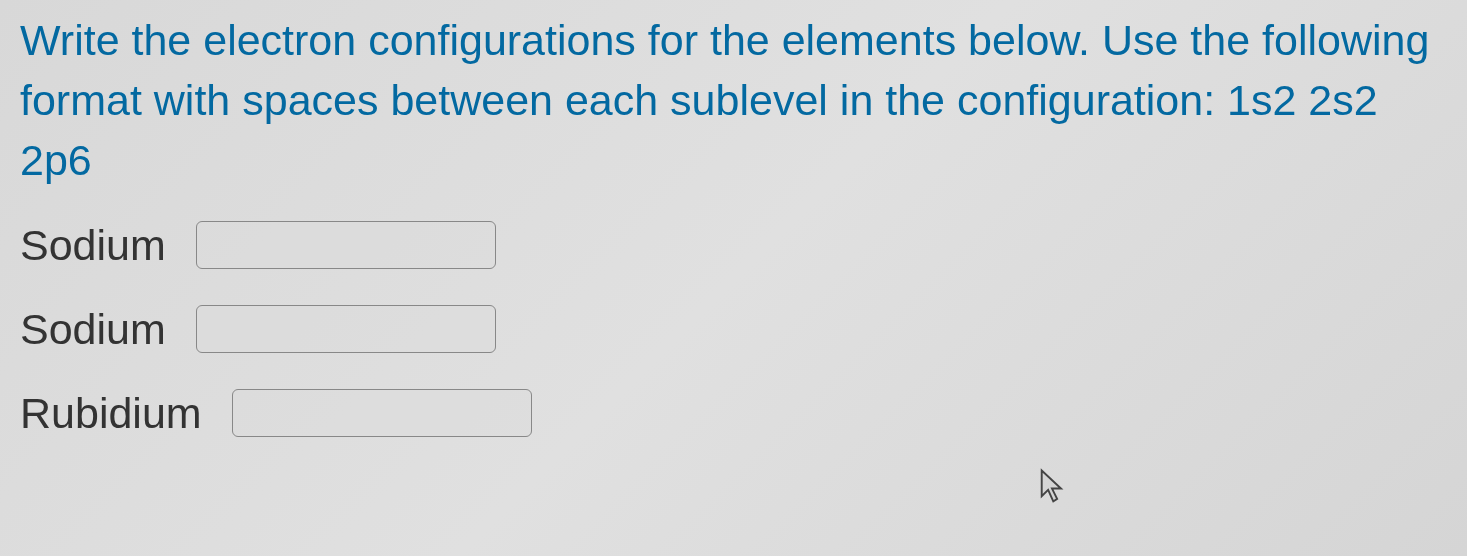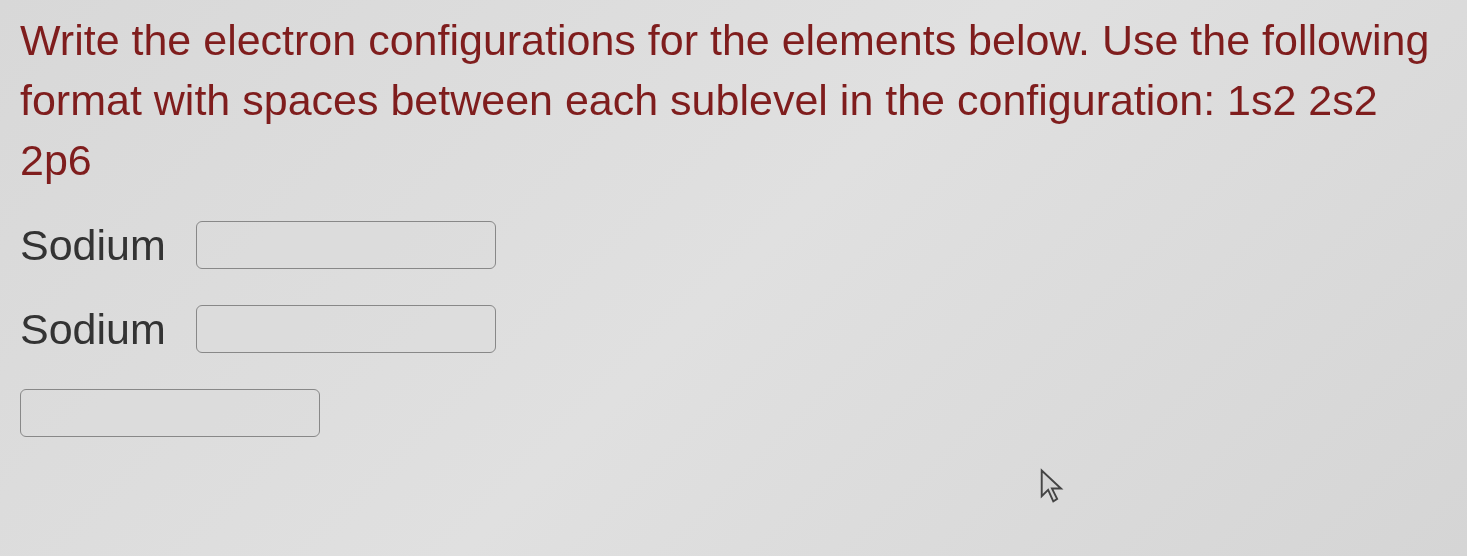--- a/index.html
+++ b/index.html
@@ -12,21 +12,21 @@
       height: 556px;
       background: linear-gradient(135deg, #d8d8d8 0%, #e0e0e0 50%, #d5d5d5 100%);
       font-family: Arial, Helvetica, sans-serif;
       color: #2a2a2a;
       padding: 10px 20px 20px 20px;
       position: relative;
     }
     .question-text {
       font-size: 43px;
       line-height: 1.4;
-      color: #7f1d1d;
+      color: #0369a1;
       margin-bottom: 30px;
       font-weight: 400;
     }
     .field-row {
       display: flex;
       align-items: center;
       margin-bottom: 35px;
       gap: 16px;
     }
     .field-label {
@@ -63,18 +63,19 @@
   <span class="field-label">Sodium</span>
   <input type="text" class="field-input" value="" style="">
 </div>
 
 <div class="field-row">
   <span class="field-label">Sodium</span>
   <input type="text" class="field-input" value="" style="">
 </div>
 
 <div class="field-row">
+  <span class="field-label">Rubidium</span>
   <input type="text" class="field-input" value="" style="">
 </div>
 
 <svg class="cursor-icon" viewBox="0 0 20 28" fill="none" stroke="currentColor" stroke-width="1.5">
   <path d="M2 2 L2 22 L7 17 L11 26 L14 24 L10 16 L17 16 Z" fill="rgba(200,200,200,0.3)"></path>
 </svg>
 
 </body></html>

